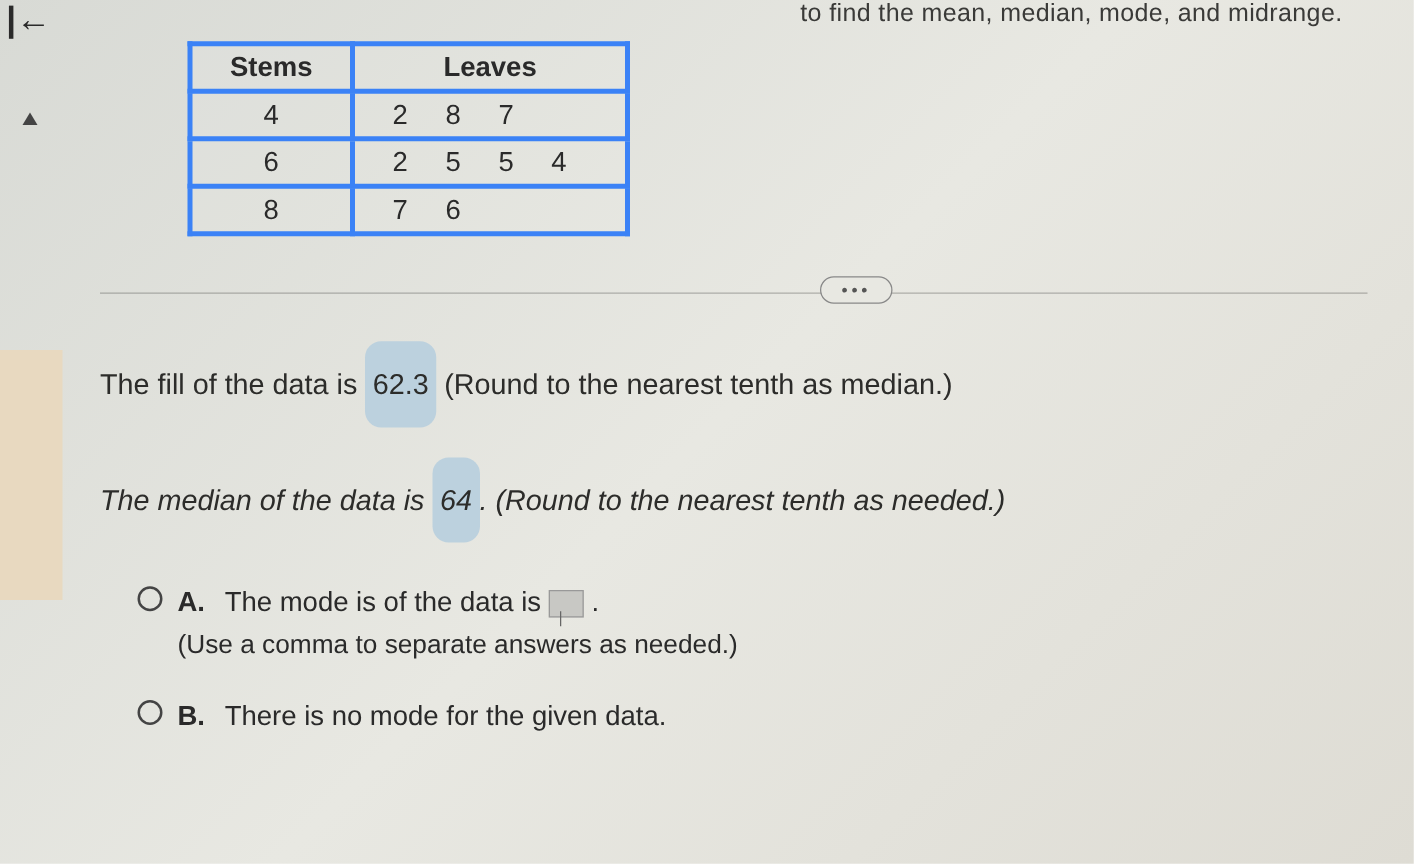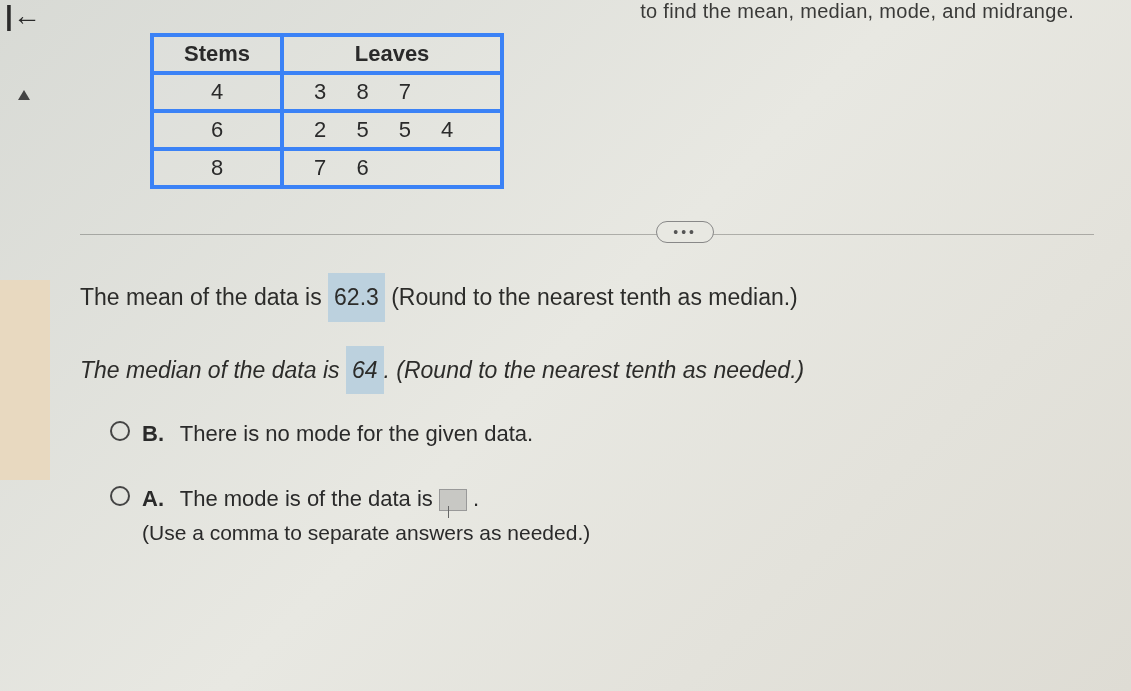--- a/index.html
+++ b/index.html
@@ -100,22 +100,23 @@
       cursor: pointer;
     }
     .statement {
       font-size: 23px;
       margin-top: 38px;
       line-height: 1.5;
       color: #2c2c2a;
     }
     .answer-box {
       background: #bcd1de;
-      padding: 7px 6px;
+      padding: 17px 6px;
       display: inline-block;
+      border-radius: 13px;
     }
     .fill-box {
       background: #c8c8c4;
       display: inline-block;
       width: 28px;
       height: 22px;
       border: 1px solid #999;
       vertical-align: middle;
       position: relative;
     }
@@ -166,58 +167,58 @@
   <div class="top-text">to find the mean, median, mode, and midrange.</div>
 
   <table class="stem-leaf-table">
     <tbody>
         <tr>
       <th>Stems</th>
       <th>Leaves</th>
     </tr>
     <tr>
       <td class="stem-cell">4</td>
-      <td class="leaves-cell">3 8 7</td>
+      <td class="leaves-cell">2 8 7</td>
     </tr>
     <tr>
       <td class="stem-cell">6</td>
       <td class="leaves-cell">2 5 5 4</td>
     </tr>
     <tr>
       <td class="stem-cell">8</td>
       <td class="leaves-cell">7 6</td>
     </tr>
   </tbody>
     </table>
 
   <div class="divider-row">
     <div class="ellipsis-pill">•••</div>
   </div>
 
   <div class="statement">
-    <span>The mean of the data is </span><span class="answer-box">62.3</span><span> (Round to the nearest tenth as median.)</span>
+    <span>The fill of the data is </span><span class="answer-box">62.3</span><span> (Round to the nearest tenth as median.)</span>
   </div>
 
   <div class="statement" style="margin-top:24px;font-style:italic;">
     <span>The median of the data is </span><span class="answer-box">64</span><span>. (Round to the nearest tenth as needed.)</span>
   </div>
 
-
-  <div class="choice-row">
-    <div class="radio"></div>
-    <div class="choice-body">
-      <span class="choice-letter">B.</span>
-      <span>There is no mode for the given data.</span>
-    </div>
-  </div>
 
   <div class="choice-row" style="margin-top:30px;">
     <div class="radio"></div>
     <div class="choice-body">
       <span class="choice-letter">A.</span>
       <span>The mode is of the data is </span>
       <span class="fill-box"></span>
       <span>.</span>
       <span class="sub-note">(Use a comma to separate answers as needed.)</span>
     </div>
   </div>
 
+  <div class="choice-row">
+    <div class="radio"></div>
+    <div class="choice-body">
+      <span class="choice-letter">B.</span>
+      <span>There is no mode for the given data.</span>
+    </div>
+  </div>
+
 </div>
 
 </body></html>

